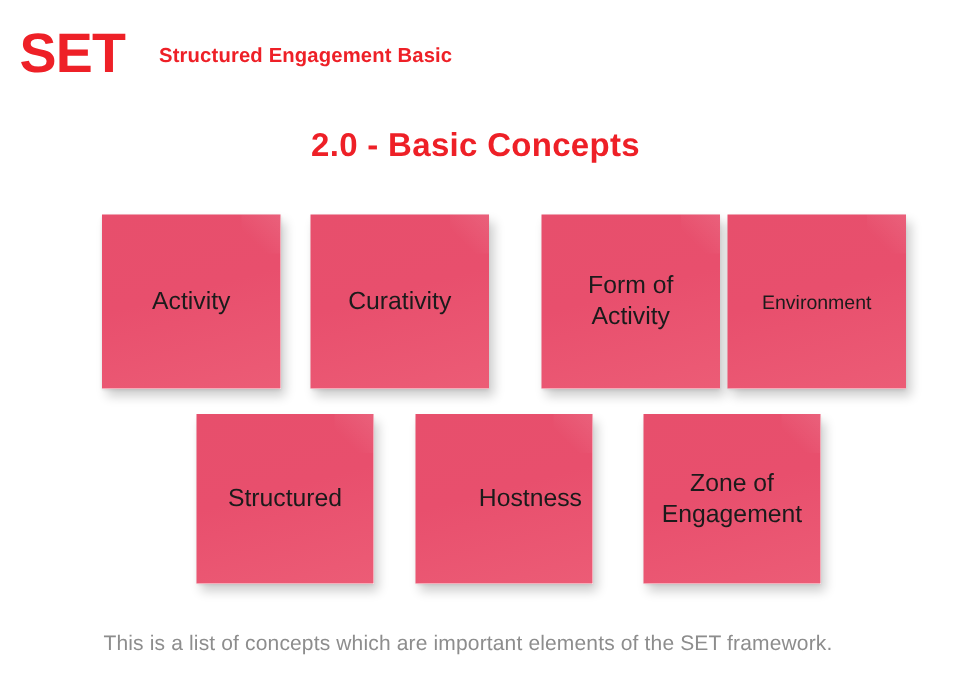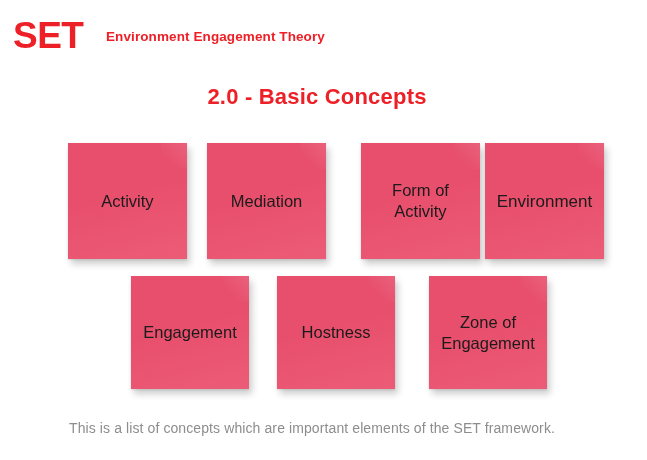--- a/index.html
+++ b/index.html
@@ -98,74 +98,74 @@
     width: 26px;
     height: 26px;
     background: linear-gradient(225deg, rgba(255,255,255,0.10) 0%, rgba(255,255,255,0.0) 70%);
     pointer-events: none;
   }
   .note-label {
     position: relative;
     z-index: 1;
     display: block;
   }
-  .note.small-text { font-size: 17px; line-height: 17px; text-align: center; }
+  .note.small-text { font-size: 13px; line-height: 17px; text-align: center; }
 
   
   .note-r1 { top: 143px; width: 119px; height: 116px; }
   .n1 { left: 68px; }
   .n2 { left: 207px; }
   .n3 { left: 361px; justify-content: flex-end; }
   .n4 { left: 485px; }
 
   
   .note-r2 { top: 276px; width: 118px; height: 113px; }
   .n5 { left: 131px; }
-  .n6 { left: 277px; }
+  .n6 { left: 277px; justify-content: flex-end; }
   .n7 { left: 429px; }
 
   
   .footer-note {
     position: absolute;
     left: 69px;
     top: 420px;
     width: 520px;
     font-size: 14px;
     color: #8d8d8d;
     line-height: 16px;
     letter-spacing: 0.1px;
   }
 </style>
 </head>
 <body>
 
 <div class="header">
   <div class="brand-logo">SET</div>
-  <div class="brand-tagline">Environment Engagement Theory</div>
+  <div class="brand-tagline">Structured Engagement Basic</div>
 </div>
 
 <div class="slide-title">2.0 - Basic Concepts</div>
 
 <div class="board">
 
   <div class="note note-r1 n1">
     <span class="note-label">Activity</span>
   </div>
   <div class="note note-r1 n2">
-    <span class="note-label">Mediation</span>
+    <span class="note-label">Curativity</span>
   </div>
   <div class="note note-r1 n3">
     <span class="note-label">Form of Activity</span>
   </div>
   <div class="note note-r1 n4 small-text">
     <span class="note-label">Environment</span>
   </div>
 
   <div class="note note-r2 n5">
-    <span class="note-label">Engagement</span>
+    <span class="note-label">Structured</span>
   </div>
   <div class="note note-r2 n6">
     <span class="note-label">Hostness</span>
   </div>
   <div class="note note-r2 n7">
     <span class="note-label">Zone of Engagement</span>
   </div>
 
 </div>
 

